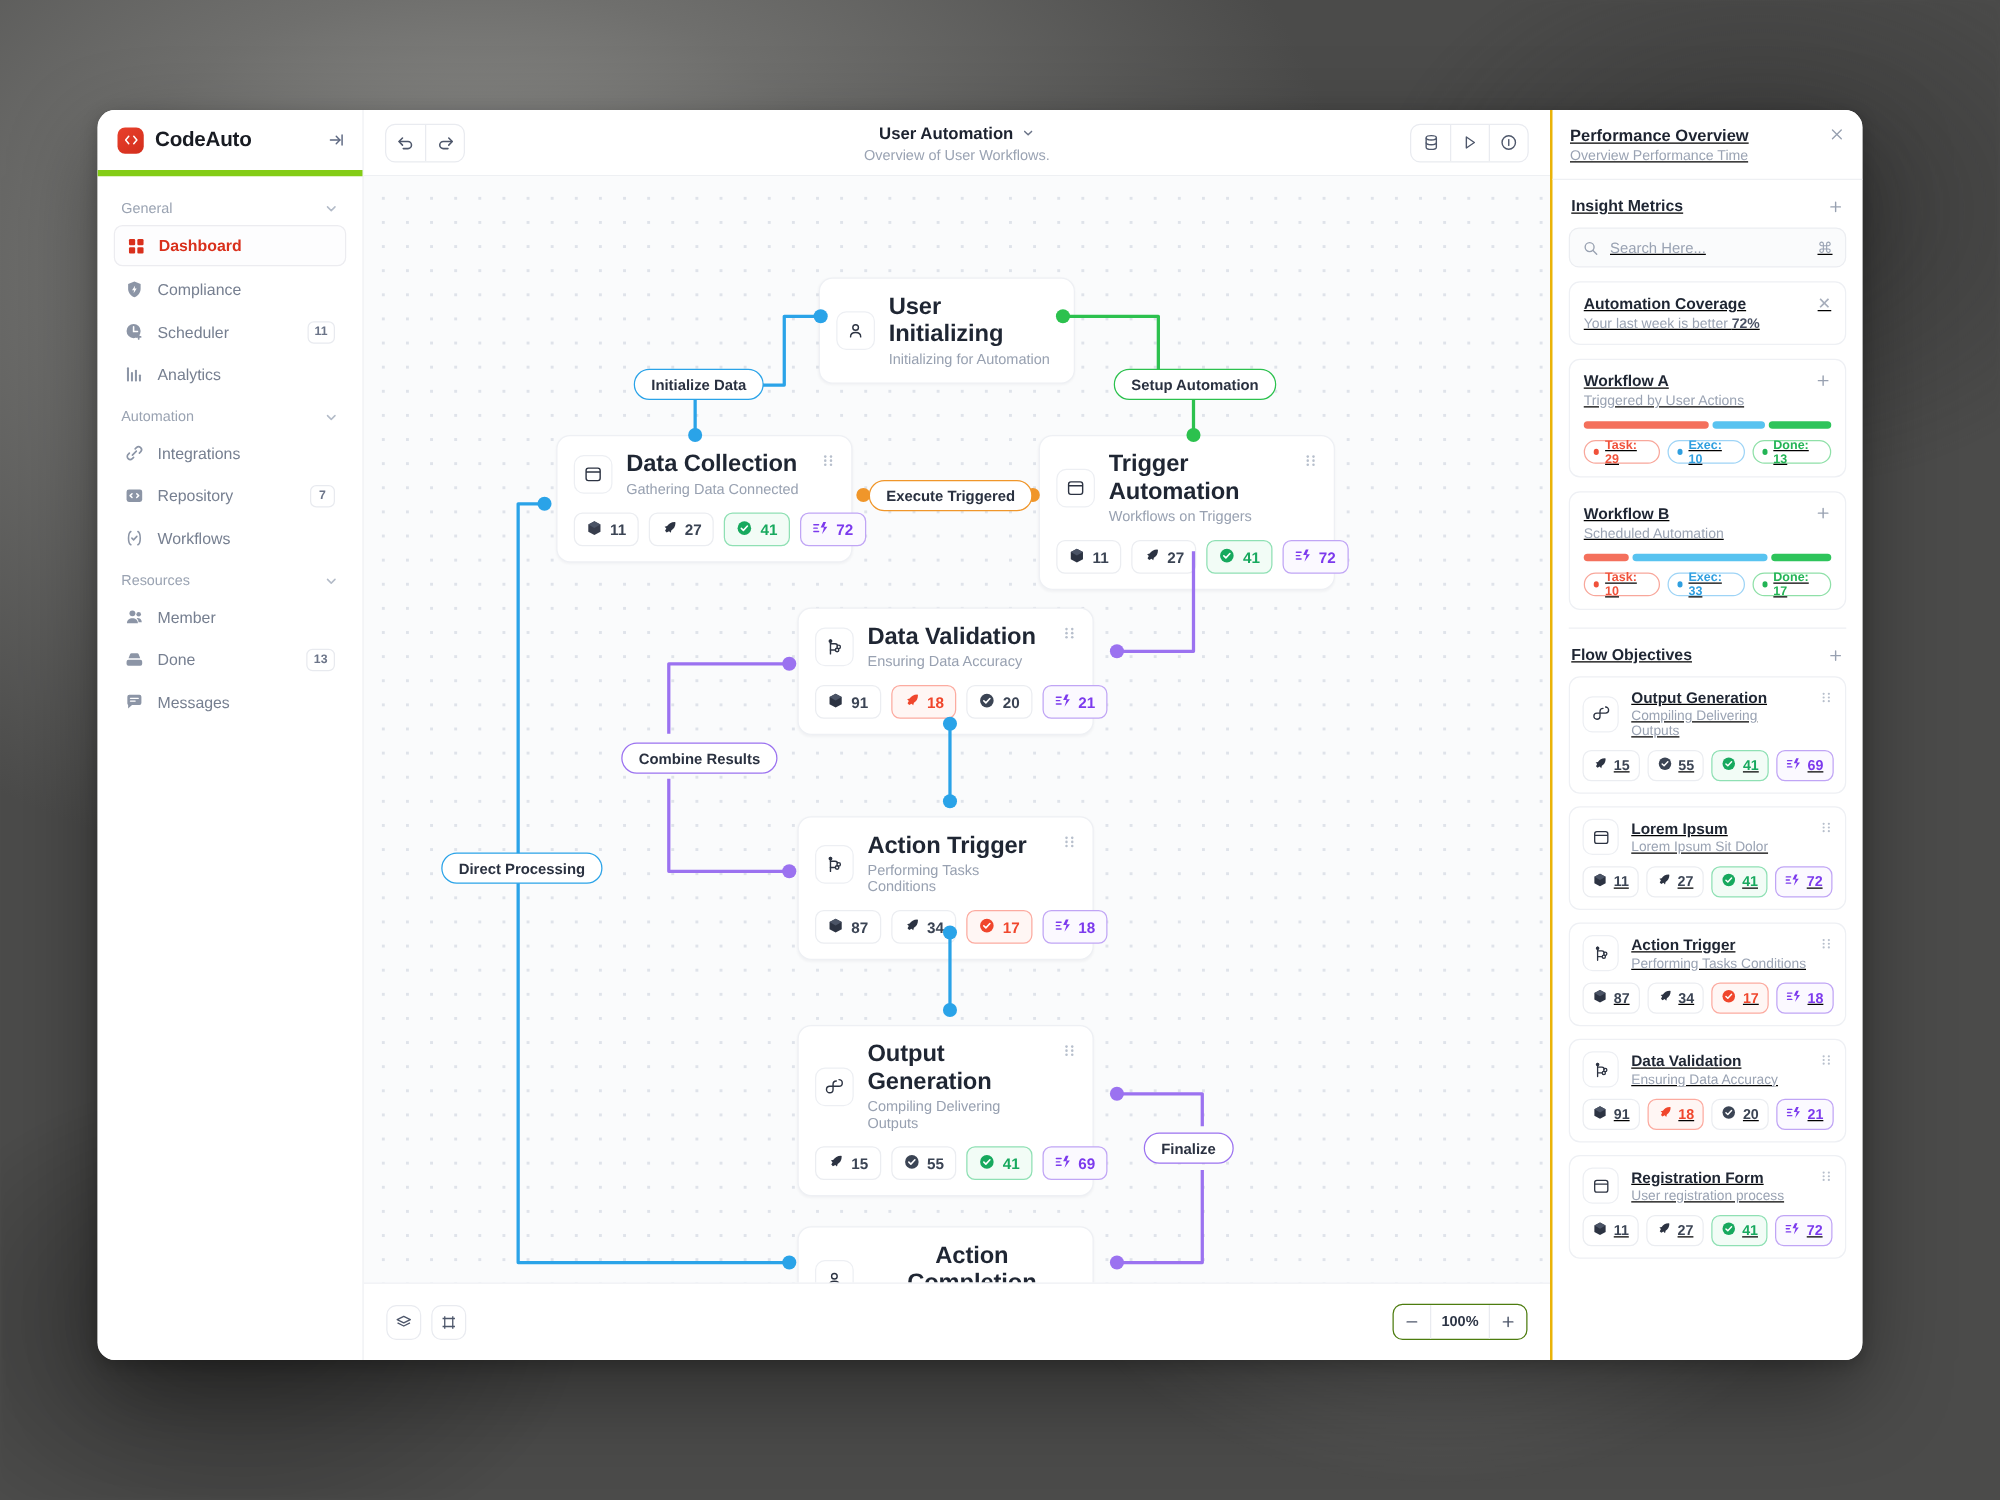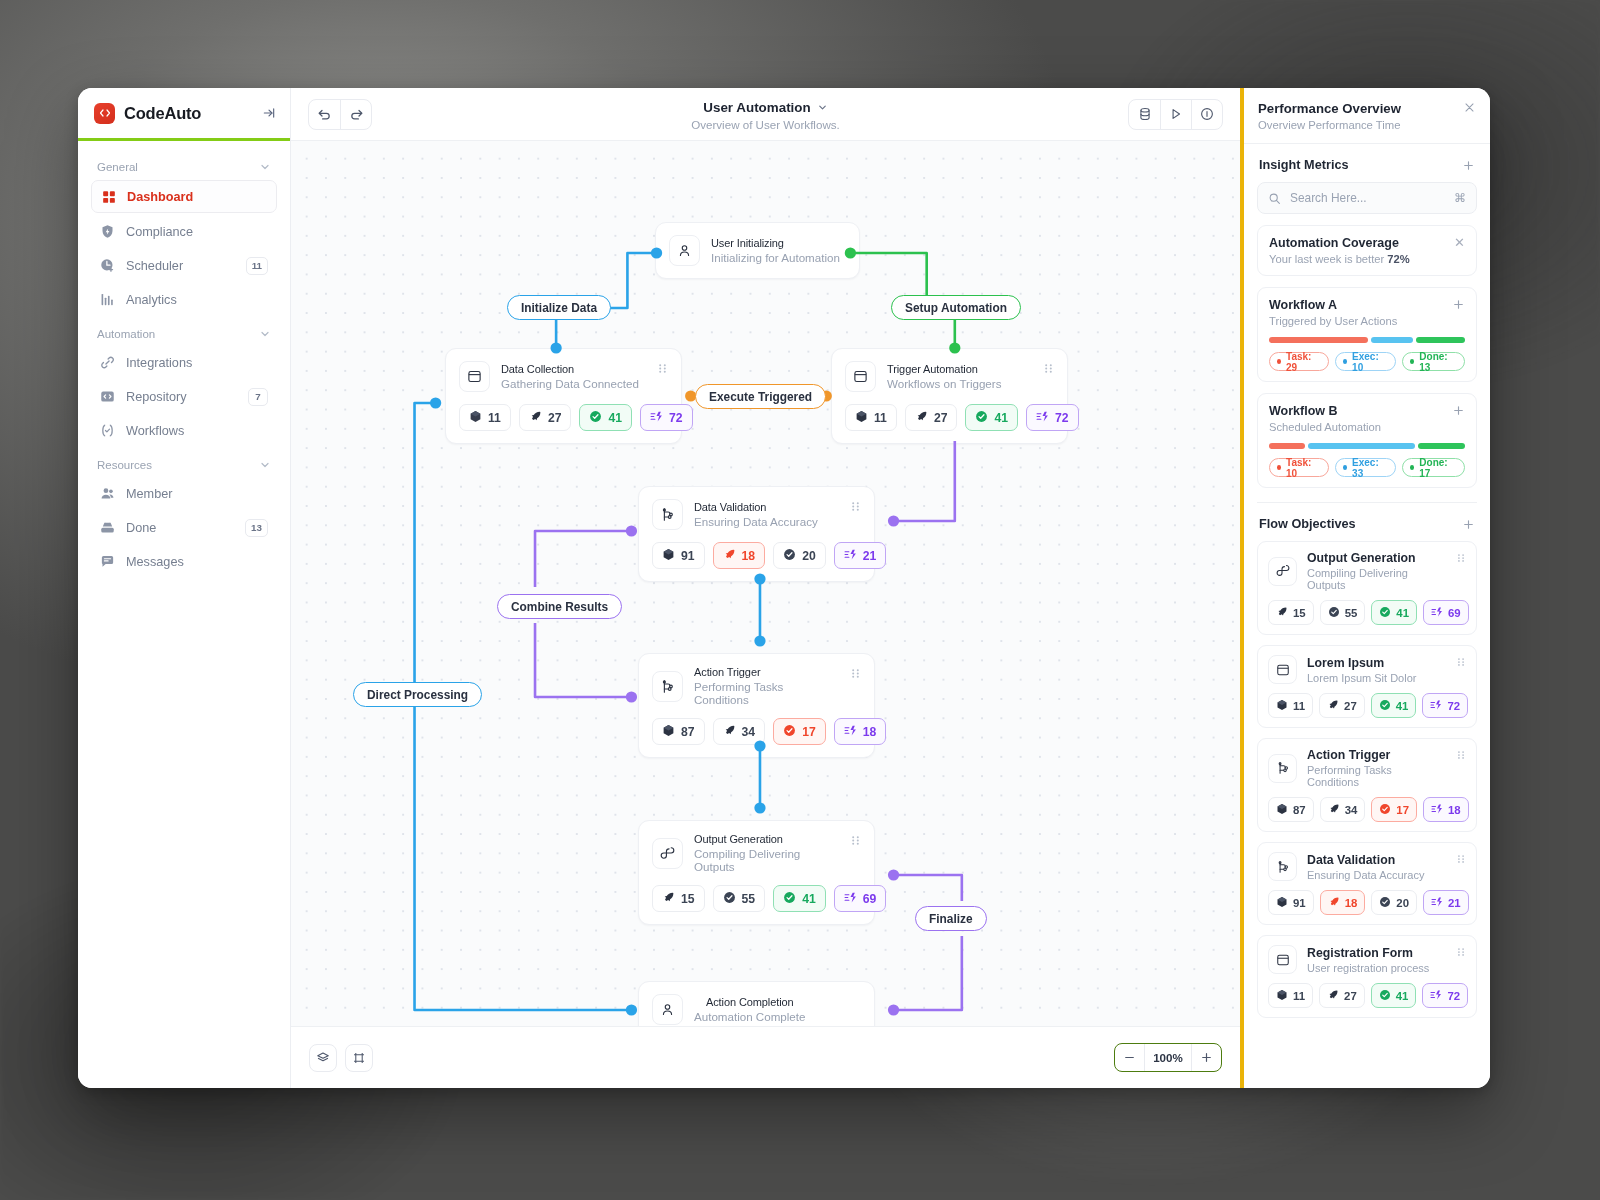--- a/index.html
+++ b/index.html
@@ -38,21 +38,21 @@
   .sidebar {
     width:213px; flex:0 0 213px;
     background:#fff;
     border-right:1px solid #eceef2;
     display:flex; flex-direction:column;
   }
   .sb-head {
     height:53px; flex:0 0 53px;
     display:flex; align-items:center; gap:9px;
     padding:0 14px 0 16px;
-    border-bottom:3px solid #84cc16;
+    border-bottom:5px solid #84cc16;
   }
   .logo-mark {
     width:21px; height:21px; border-radius:6px;
     background:linear-gradient(145deg,#e8402c,#d32e1c);
     display:flex; align-items:center; justify-content:center;
     color:#fff; flex:0 0 21px;
   }
   .logo-text { font-size:16.5px; font-weight:700; color:#181b22; letter-spacing:-.2px; }
   .collapse-btn { margin-left:auto; color:#5c6780; display:flex; cursor:pointer; }
 
@@ -117,21 +117,21 @@
     border:1px solid #eef0f4; border-radius:11px;
     box-shadow:0 1px 2px rgba(16,24,40,.04);
     padding:12px 13px 12px 13px;
   }
   .node-head { display:flex; align-items:center; gap:11px; }
   .node-ic {
     width:31px; height:31px; flex:0 0 31px;
     border:1px solid #edeff3; border-radius:8px; background:#fff;
     display:flex; align-items:center; justify-content:center; color:#2c3342;
   }
-  .node-title { font-size:11px; font-weight:400; color:#1f2633; letter-spacing:-.1px; }
+  .node-title { font-size:19px; font-weight:700; color:#1f2633; letter-spacing:-.1px; }
   .node-sub { font-size:11.6px; color:#98a1b1; margin-top:2px; }
   .grip { margin-left:auto; align-self:flex-start; margin-top:2px; display:flex; cursor:grab; }
   .stats { display:flex; gap:8px; margin-top:12px; }
   .stat {
     display:flex; align-items:center; gap:6px;
     height:27px; padding:0 9px;
     border:1px solid #ebedf1; border-radius:7px; background:#fff;
     font-size:12.2px; font-weight:600; color:#3b4454;
   }
   .stat.green { border-color:#8fe0b4; background:#f2fcf6; color:#17a95e; }
@@ -170,22 +170,22 @@
   .zoomctl > div { display:flex; align-items:center; justify-content:center; color:#4e576b; cursor:pointer; }
   .zoomctl .zb { width:29px; height:29px; font-size:15px; }
   .zoomctl .zval {
     min-width:48px; height:29px; font-size:11.6px; font-weight:600; color:#2d3545;
     border-left:1px solid #e9ebf0; border-right:1px solid #e9ebf0; cursor:default;
   }
 
   
   .rpanel {
     width:250px; flex:0 0 250px;
-    border-left:4px solid #eab308; background:#fff;
-    display:flex; flex-direction:column; min-height:0;
+    border-left:2px solid #eab308; background:#fff;
+    display:flex; flex-direction:column; min-height:0;text-decoration:underline;
   }
   .rp-head { padding:13px 14px 12px 14px; border-bottom:1px solid #eef0f3; display:flex; }
   .rp-title { font-size:13.2px; font-weight:700; color:#1d2330; }
   .rp-sub { font-size:11.3px; color:#9aa3b3; margin-top:3px; }
   .rp-close { margin-left:auto; color:#97a0b0; cursor:pointer; display:flex; }
   .rp-body { flex:1; overflow:hidden; padding:0 13px; }
   .sec-head {
     display:flex; align-items:center;
     padding:14px 2px 10px 2px;
     font-size:12.7px; font-weight:700; color:#1f2633;

